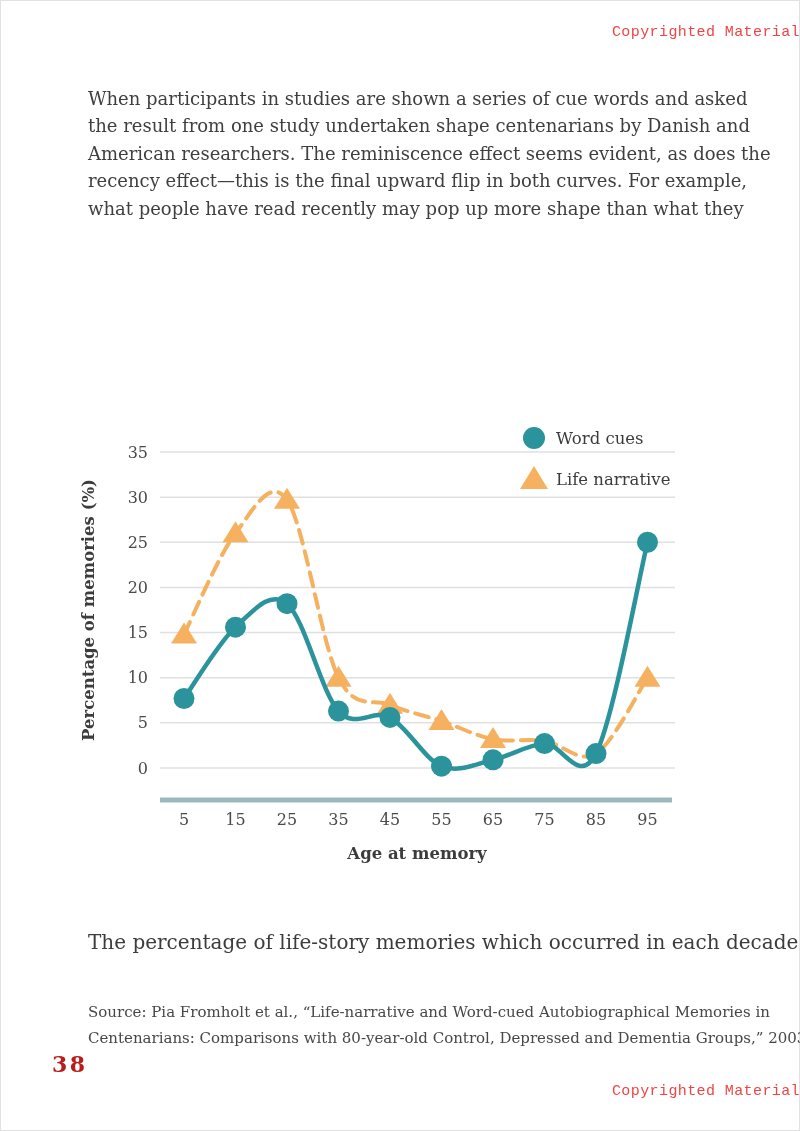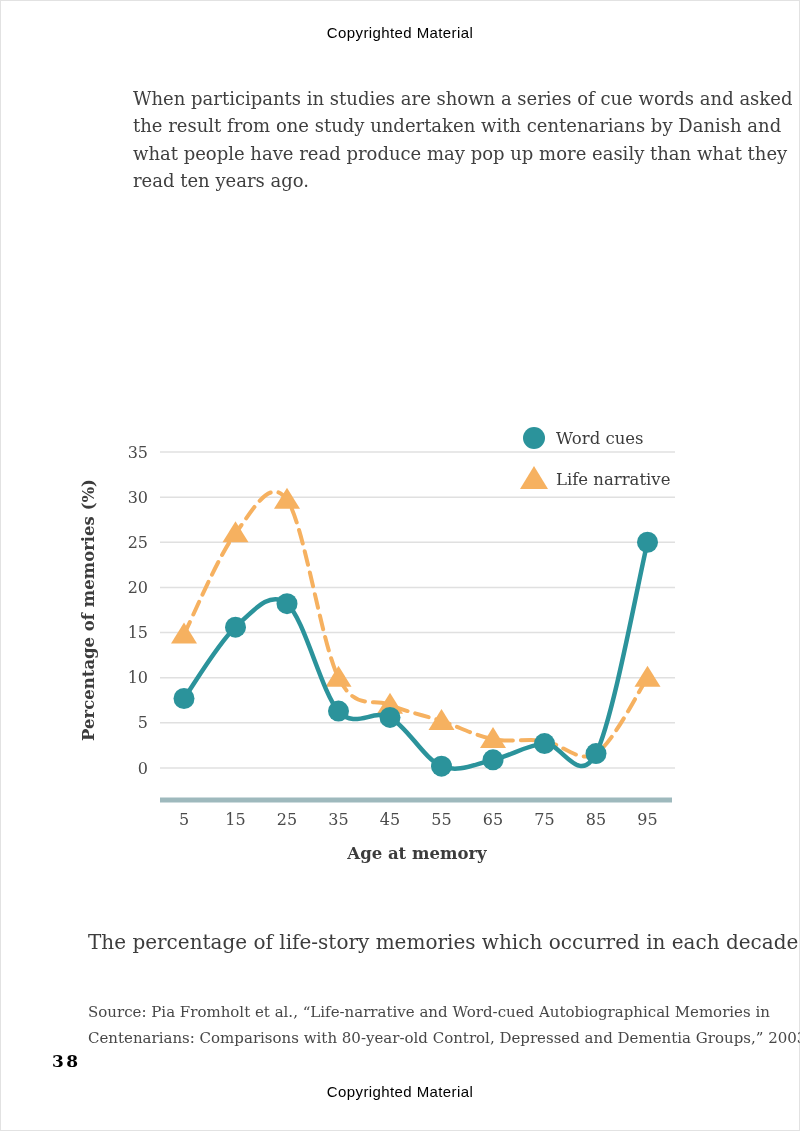--- a/index.html
+++ b/index.html
@@ -2,55 +2,56 @@
 <html><head>
 <meta charset="utf-8">
 <style>
   html,body{margin:0;padding:0;}
   body{
     width:800px;height:1131px;position:relative;background:#ffffff;
     font-family:"DejaVu Serif", serif;color:#3f3f3f;overflow:hidden;
     box-shadow:inset 0 0 0 1px #e2e2e2;
   }
   .copyright{
-    position:absolute;left:0;width:100%;text-align:center;
-    font-family:Liberation Sans, sans-serif;font-size:15px;color:#000000;
+    position:absolute;left:0;width:100%;text-align:right;
+    font-family:Liberation Mono, monospace;font-size:15px;color:#ef4444;
     letter-spacing:0.4px;
   }
   .copyright.top{top:24px;}
   .copyright.bottom{top:1083px;}
   .paragraph{
     position:absolute;left:88px;top:85px;font-size:18px;line-height:27.4px;
-    white-space:nowrap;color:#3f3f3f;margin-left:45px;
+    white-space:nowrap;color:#3f3f3f;
   }
   .caption{
     position:absolute;left:88px;top:927px;font-size:20px;line-height:30px;
     white-space:nowrap;color:#3c3c3c;
   }
   .source{
     position:absolute;left:88px;top:1000px;font-size:15px;line-height:25.5px;
     white-space:nowrap;color:#474747;
   }
   .pagenum{
-    position:absolute;left:52px;top:1051px;font-size:17px;font-weight:bold;
-    letter-spacing:2.5px;color:#000000;text-align:right;
+    position:absolute;left:52px;top:1051px;font-size:22px;font-weight:bold;
+    letter-spacing:2.5px;color:#b91c1c;text-align:right;
   }
   #chart{position:absolute;left:60px;top:415px;}
   svg text{font-family:"DejaVu Serif", serif;}
 </style>
 </head>
 <body>
 
 <div class="copyright top">Copyrighted Material</div>
 
 <div class="paragraph" id="paragraph">
     <div>When participants in studies are shown a series of cue words and asked</div>
-    <div>the result from one study undertaken with centenarians by Danish and</div>
-    <div>what people have read produce may pop up more easily than what they</div>
-    <div>read ten years ago.</div>
+    <div>the result from one study undertaken shape centenarians by Danish and</div>
+    <div>American researchers. The reminiscence effect seems evident, as does the</div>
+    <div>recency effect—this is the final upward flip in both curves. For example,</div>
+    <div>what people have read recently may pop up more shape than what they</div>
   </div>
 
 <svg id="chart" width="700" height="465" viewBox="0 0 700 465" xmlns="http://www.w3.org/2000/svg">
     <line x1="100" x2="615" y1="37" y2="37" stroke="#e0e0e0" stroke-width="1.5"></line>
     <text x="88" y="42.5" font-size="16" text-anchor="end" fill="#4a4a4a">35</text>
     <line x1="100" x2="615" y1="82.14285714285717" y2="82.14285714285717" stroke="#e0e0e0" stroke-width="1.5"></line>
     <text x="88" y="87.64285714285717" font-size="16" text-anchor="end" fill="#4a4a4a">30</text>
     <line x1="100" x2="615" y1="127.28571428571428" y2="127.28571428571428" stroke="#e0e0e0" stroke-width="1.5"></line>
     <text x="88" y="132.78571428571428" font-size="16" text-anchor="end" fill="#4a4a4a">25</text>
     <line x1="100" x2="615" y1="172.42857142857142" y2="172.42857142857142" stroke="#e0e0e0" stroke-width="1.5"></line>

